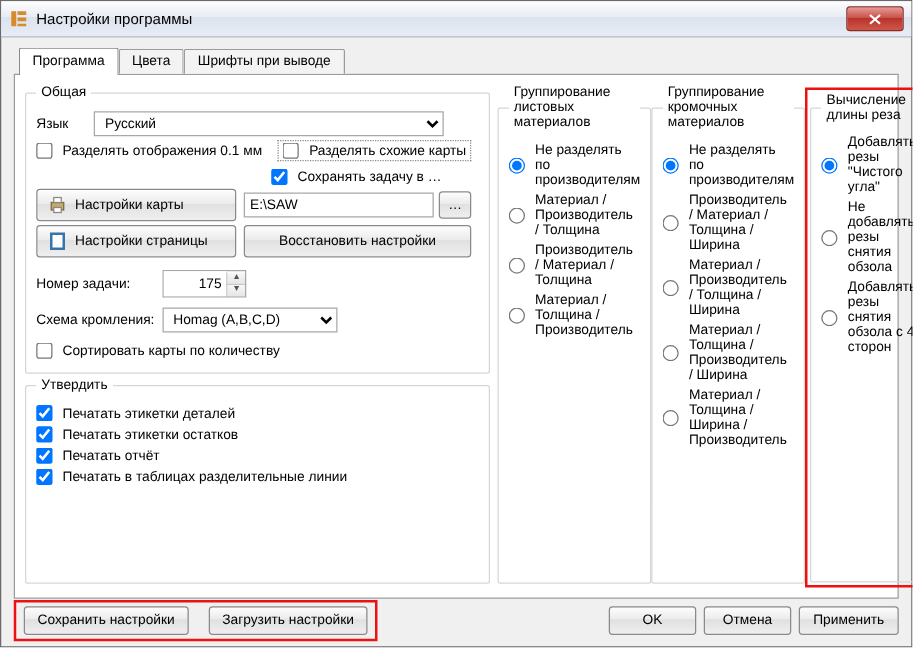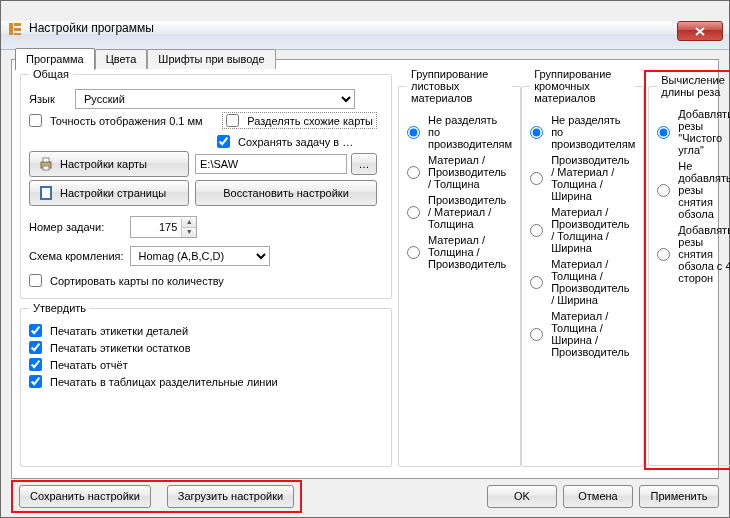--- a/index.html
+++ b/index.html
@@ -1,25 +1,25 @@
 <!DOCTYPE html>
 <html><head>
 <meta charset="utf-8">
 <style>
   html, body { margin: 0; padding: 0; font-family: "Segoe UI", Tahoma, sans-serif; font-size: 11px; color: #000; }
   body { background: #fff; }
   .window { width: 730px; height: 518px; border: 1px solid #6a6a6a; background: #f0f0f0; box-sizing: border-box; position: relative; }
   
-  .titlebar { height: 28px; background: linear-gradient(to bottom, #fdfdfe, #e8ecf3 45%, #dde3ee 46%, #e7ecf5); display: flex; align-items: flex-start; border-bottom: 1px solid #b5b9c0; margin-top: 20px; }
+  .titlebar { height: 28px; background: linear-gradient(to bottom, #fdfdfe, #e8ecf3 45%, #dde3ee 46%, #e7ecf5); display: flex; align-items: center; border-bottom: 1px solid #b5b9c0; }
   .titlebar .app-icon { width: 16px; height: 16px; margin: 0 6px; display: inline-flex; }
   .titlebar .title { flex: 1; font-size: 12px; color: #000; }
   .titlebar .close-btn { width: 44px; height: 18px; margin-right: 6px; border-radius: 3px; background: linear-gradient(to bottom,#e79b95,#c9534b 45%,#b83129 46%,#cf564b); border: 1px solid #8b2b22; display: flex; align-items: center; justify-content: center; cursor: pointer; }
   .titlebar .close-btn svg { display:block; }
   
-  .content { position: absolute; top: 28px; left: 0; right: 0; bottom: 0; padding: 18px 10px 10px 10px; box-sizing: border-box; }
+  .content { position: absolute; top: 28px; left: 0; right: 0; bottom: 0; padding: 8px 10px 10px 10px; box-sizing: border-box; }
   
   .tabstrip { display: flex; align-items: flex-end; height: 22px; padding-left: 4px; position: relative; z-index: 2; }
   .tab { padding: 3px 10px 4px 10px; border: 1px solid #9b9b9b; border-bottom: none; background: #fcfcfc; border-radius: 2px 2px 0 0; margin-right: 0px; color: #000; cursor: pointer; position: relative; }
   .tab.active { background: #fff; border-color: #8a8a8a; z-index: 3; padding-top:4px; padding-bottom:5px; margin-bottom:-1px; }
   .tab:not(.active) { background: #f3f3f3; }
   .tabpanel { background: #fff; border: 1px solid #9b9b9b; position: absolute; left: 10px; right: 10px; top: 30px; bottom: 38px; box-sizing: border-box; padding: 8px; }
 
   fieldset.group { border: 1px solid #d6d6d6; border-radius: 2px; margin: 0 0 3px 0; padding: 6px 8px 8px 8px; }
   fieldset.group > legend { padding: 0 4px; color: #000; }
 
@@ -97,21 +97,21 @@
             <legend>Общая</legend>
             <div class="row">
               <span style="width:40px;">Язык</span>
               <select class="wide">
                 <option>Русский</option>
               </select>
             </div>
             <div class="row" style="justify-content:space-between;">
               <label class="inline">
                 <input type="checkbox" style="">
-                <span>Точность отображения 0.1 мм</span>
+                <span>Разделять отображения 0.1 мм</span>
               </label>
               <label class="inline dotted-right">
                 <input type="checkbox" style="">
                 <span>Разделять схожие карты</span>
               </label>
             </div>
             <div class="row" style="justify-content:flex-end; margin-top:6px;">
               <div style="flex:1"></div>
               <label class="inline" style="width:160px;">
                 <input type="checkbox" checked="" style="">

